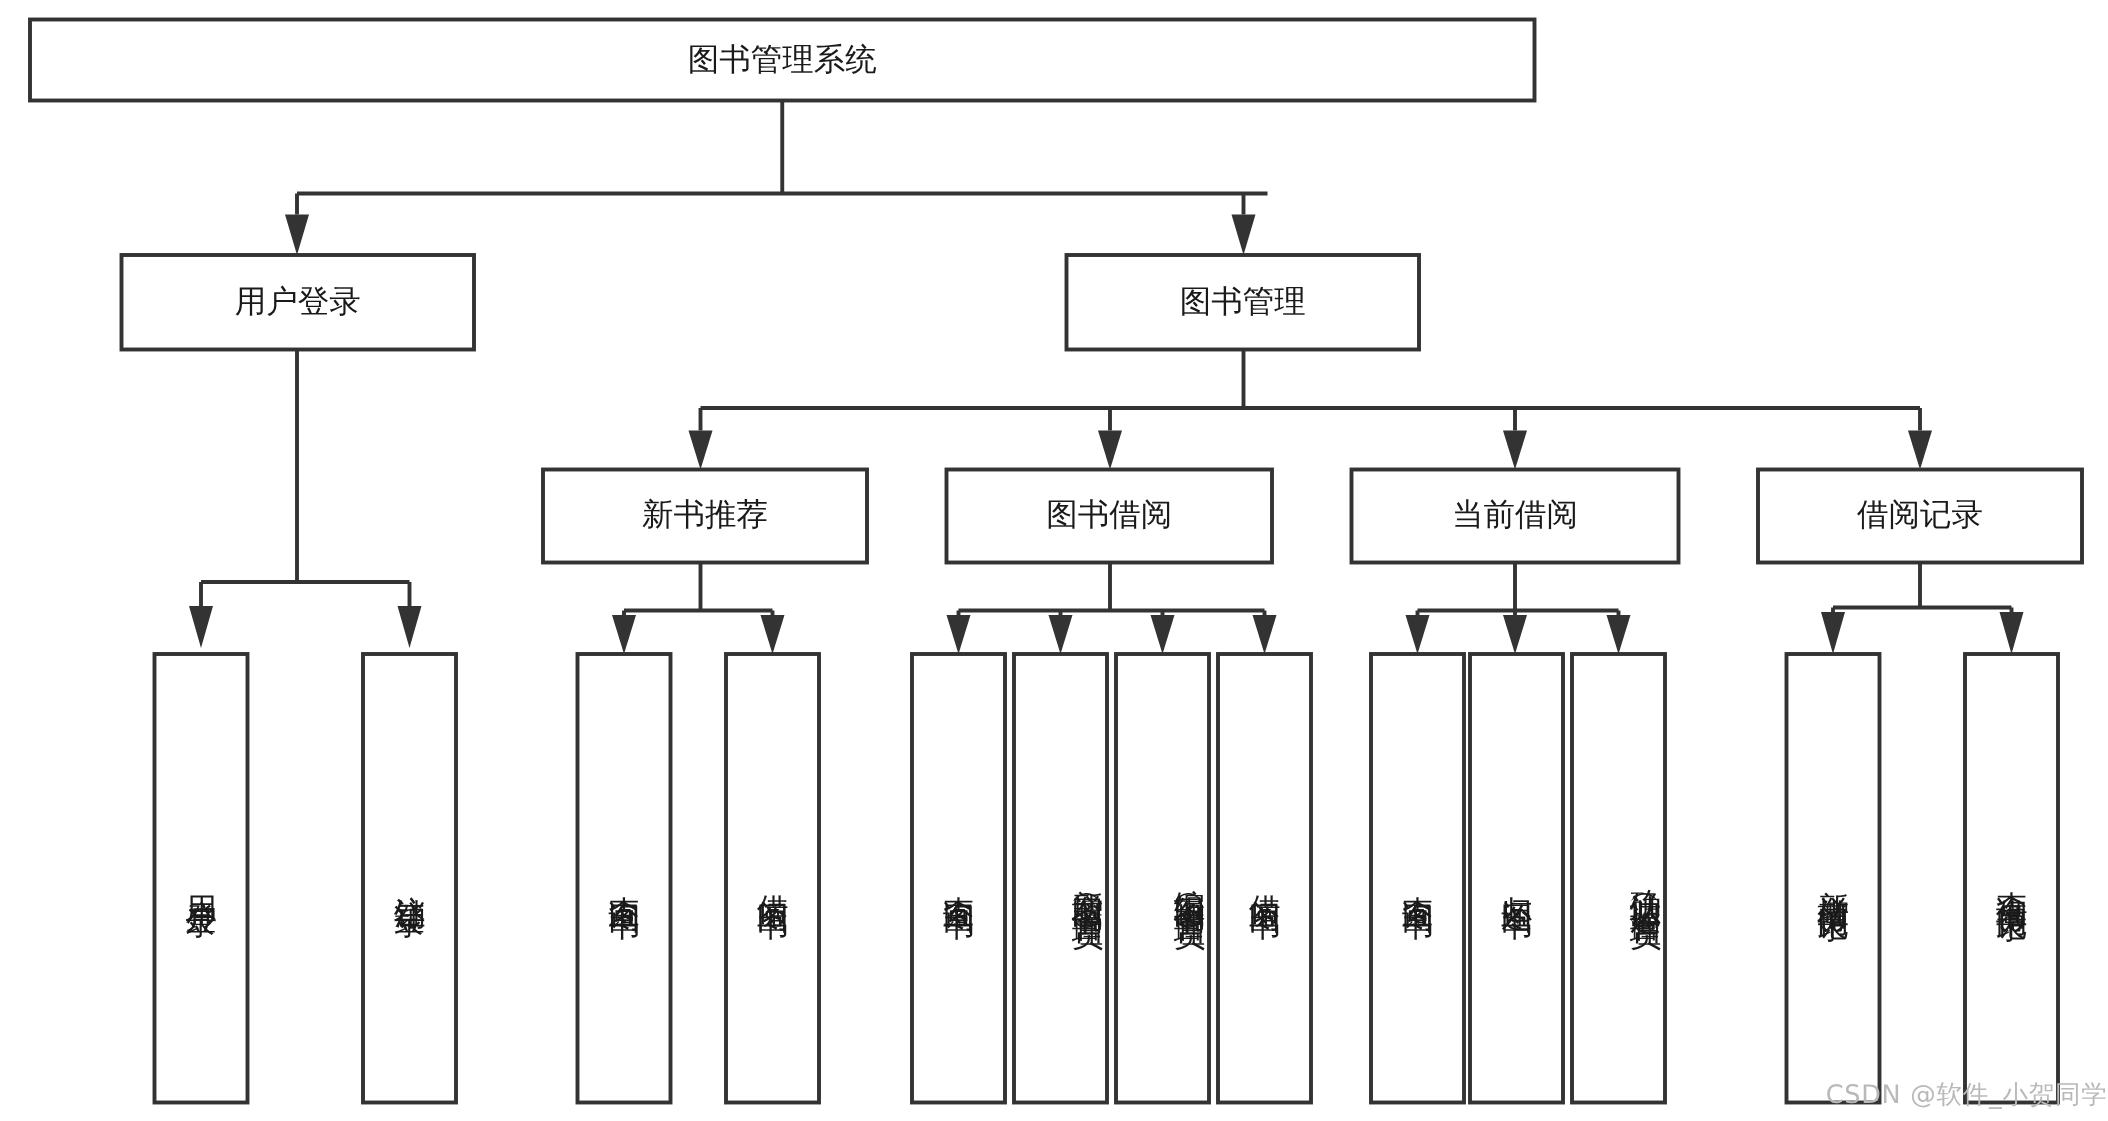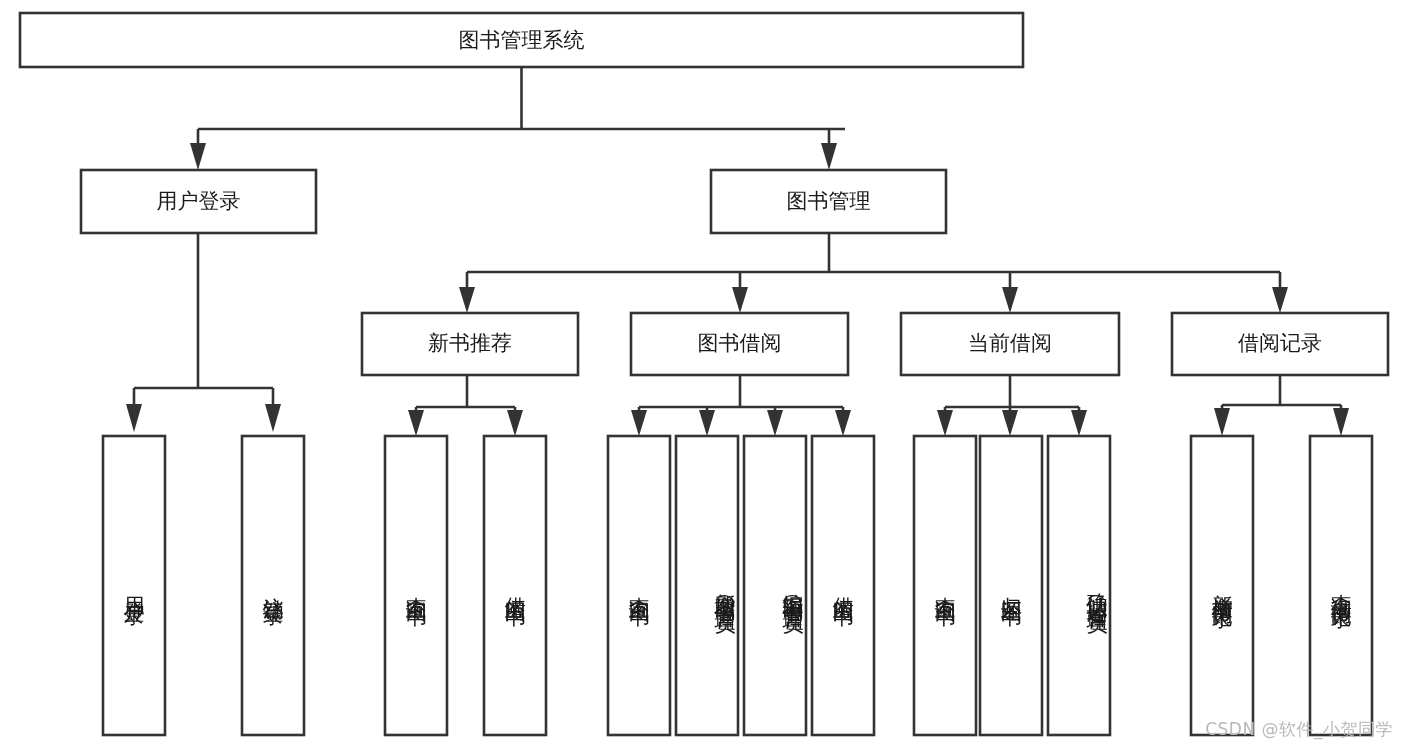--- a/index.html
+++ b/index.html
@@ -57,21 +57,21 @@
     line-height: 1.26;
     color: #1a1a1a;
     letter-spacing: 3px;
     text-align: center;
     white-space: nowrap;
     pointer-events: none;
     user-select: none;
   }
   .watermark {
     position: absolute;
-    right: 12px;
+    right: 0;
     bottom: 6px;
     font-family: "DejaVu Sans", "Liberation Sans", sans-serif;
     font-size: 17px;
     color: #b9b9b9;
     letter-spacing: 0.5px;
     user-select: none;
   }
 </style>
 </head>
 <body>

